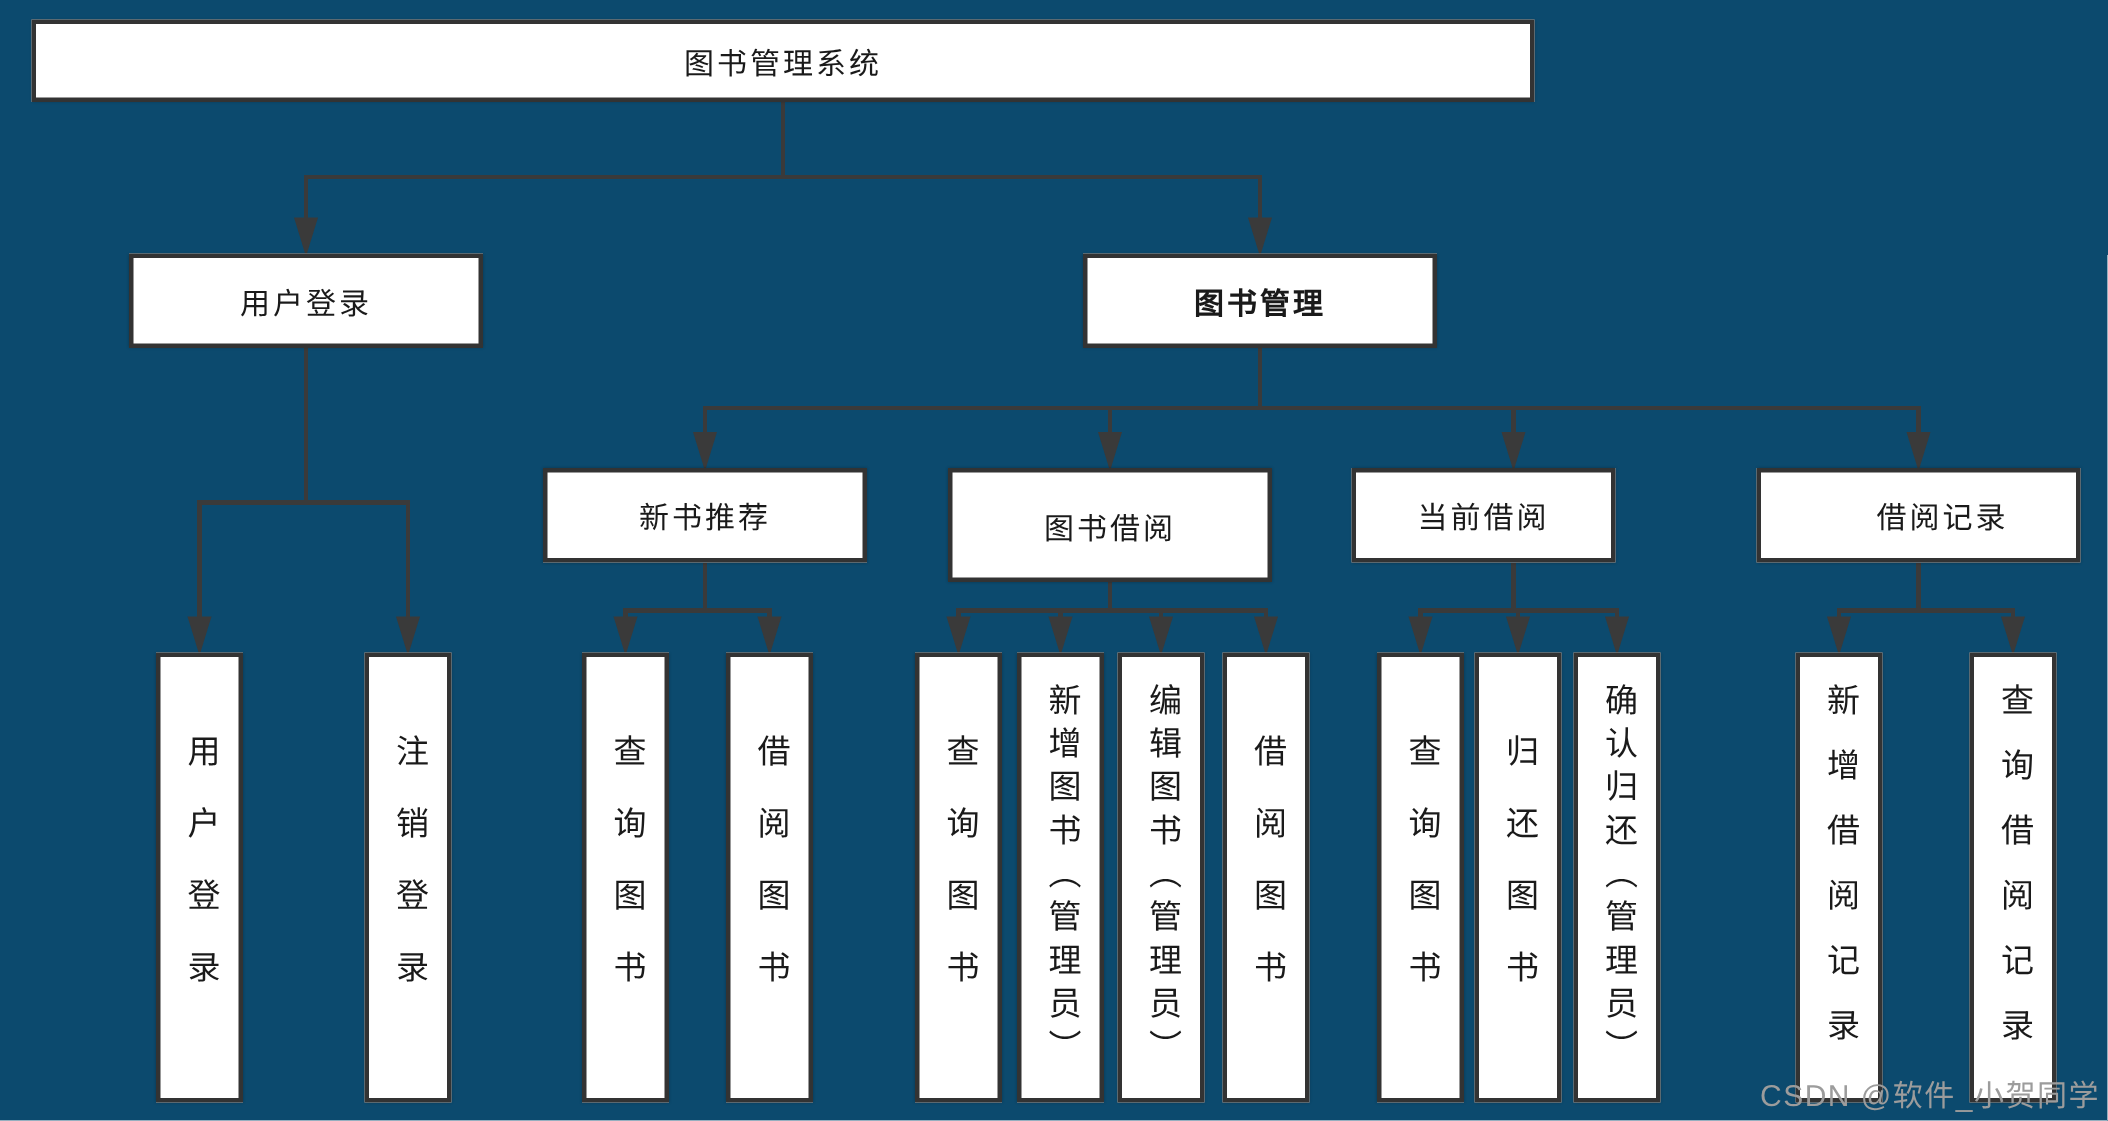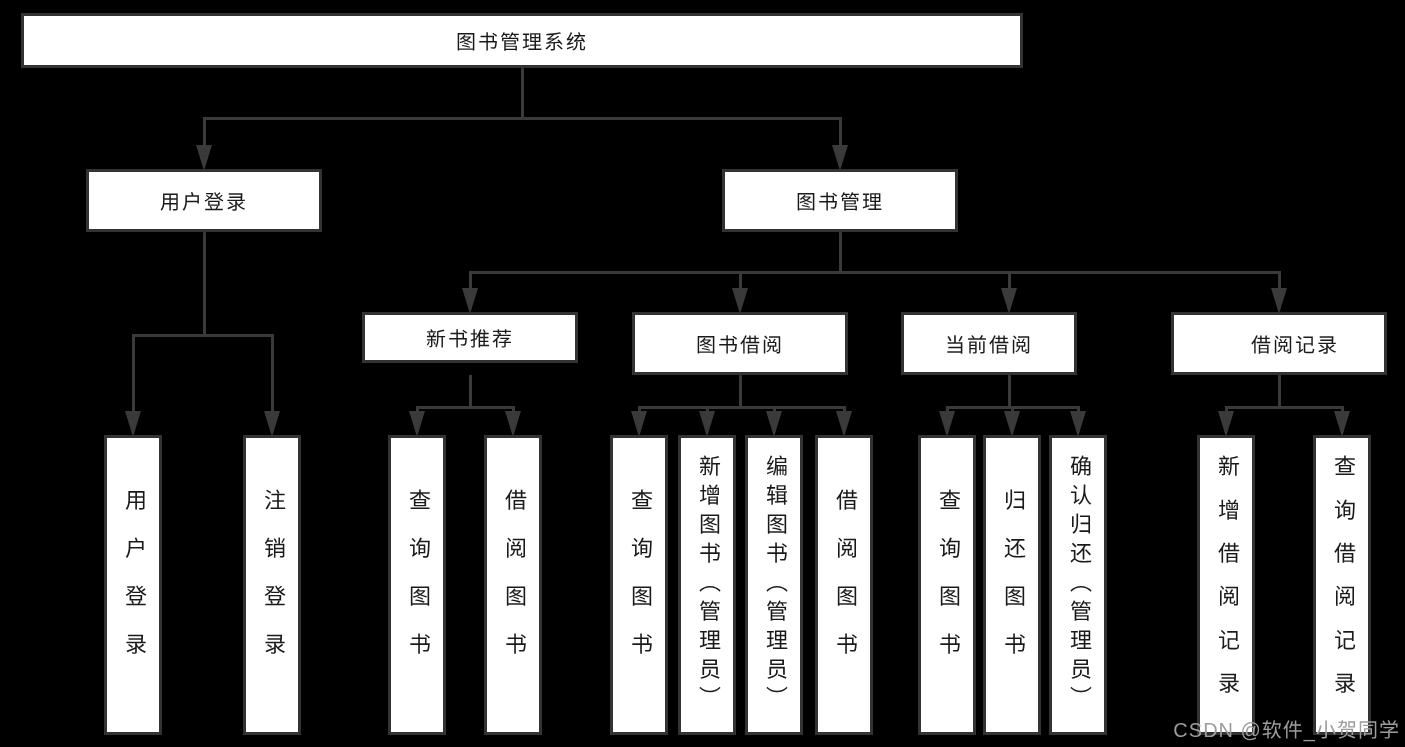--- a/index.html
+++ b/index.html
@@ -4,21 +4,21 @@
 <style>
   html, body {
     margin: 0;
     padding: 0;
     background: #ffffff;
   }
   .canvas {
     position: relative;
     width: 1405px;
     height: 747px;
-    background: #000000;
+    background: #0c4a6e;
     font-family: "Liberation Sans", sans-serif;
     overflow: hidden;
   }
   svg.connectors {
     position: absolute;
     left: 0;
     top: 0;
     width: 1405px;
     height: 747px;
     pointer-events: none;
@@ -111,23 +111,23 @@
       <line x1="1279" y1="375" x2="1279" y2="407" stroke="#3a3a3a" stroke-width="3" shape-rendering="crispEdges"></line>
       <line x1="1226" y1="407" x2="1342" y2="407" stroke="#3a3a3a" stroke-width="3" shape-rendering="crispEdges"></line>
       <line x1="1226" y1="405.5" x2="1226" y2="415" stroke="#3a3a3a" stroke-width="3" shape-rendering="crispEdges"></line>
       <polygon points="1218,411 1234,411 1226,437" fill="#3a3a3a"></polygon>
       <line x1="1342" y1="405.5" x2="1342" y2="415" stroke="#3a3a3a" stroke-width="3" shape-rendering="crispEdges"></line>
       <polygon points="1334,411 1350,411 1342,437" fill="#3a3a3a"></polygon>
     </svg>
   <div id="nodes-layer">
       <div class="node h" style="left: 21px; top: 13px; width: 1002px; height: 55px;">图书管理系统</div>
       <div class="node h" style="left: 86px; top: 169px; width: 236px; height: 63px;">用户登录</div>
-      <div class="node h" style="left: 722px; top: 169px; width: 236px; height: 63px;">图书管理</div>
-      <div class="node h" style="left: 362px; top: 312px; width: 216px; height: 51px;">新书推荐</div>
-      <div class="node h" style="left: 632px; top: 312px; width: 216px; height: 63px;">图书借阅</div>
+      <div class="node h" style="left: 722px; top: 169px; width: 236px; height: 63px; font-weight: bold;">图书管理</div>
+      <div class="node h" style="left: 362px; top: 312px; width: 216px; height: 63px;">新书推荐</div>
+      <div class="node h" style="left: 632px; top: 312px; width: 216px; height: 76px;">图书借阅</div>
       <div class="node h" style="left: 901px; top: 312px; width: 176px; height: 63px;">当前借阅</div>
       <div class="node h" style="left: 1171px; top: 312px; width: 216px; height: 63px; padding-left: 32px;">借阅记录</div>
       <div class="node v" style="left: 104px; top: 435px; width: 58px; height: 300px; letter-spacing: 26px;">用户登录</div>
       <div class="node v" style="left: 243px; top: 435px; width: 58px; height: 300px; letter-spacing: 26px;">注销登录</div>
       <div class="node v" style="left: 388px; top: 435px; width: 58px; height: 300px; letter-spacing: 26px;">查询图书</div>
       <div class="node v" style="left: 484px; top: 435px; width: 58px; height: 300px; letter-spacing: 26px;">借阅图书</div>
       <div class="node v" style="left: 610px; top: 435px; width: 58px; height: 300px; letter-spacing: 26px;">查询图书</div>
       <div class="node v" style="left: 678px; top: 435px; width: 58px; height: 300px; letter-spacing: 6.88889px;">新增图书（管理员）</div>
       <div class="node v" style="left: 745px; top: 435px; width: 58px; height: 300px; letter-spacing: 6.88889px;">编辑图书（管理员）</div>
       <div class="node v" style="left: 815px; top: 435px; width: 58px; height: 300px; letter-spacing: 26px;">借阅图书</div>

